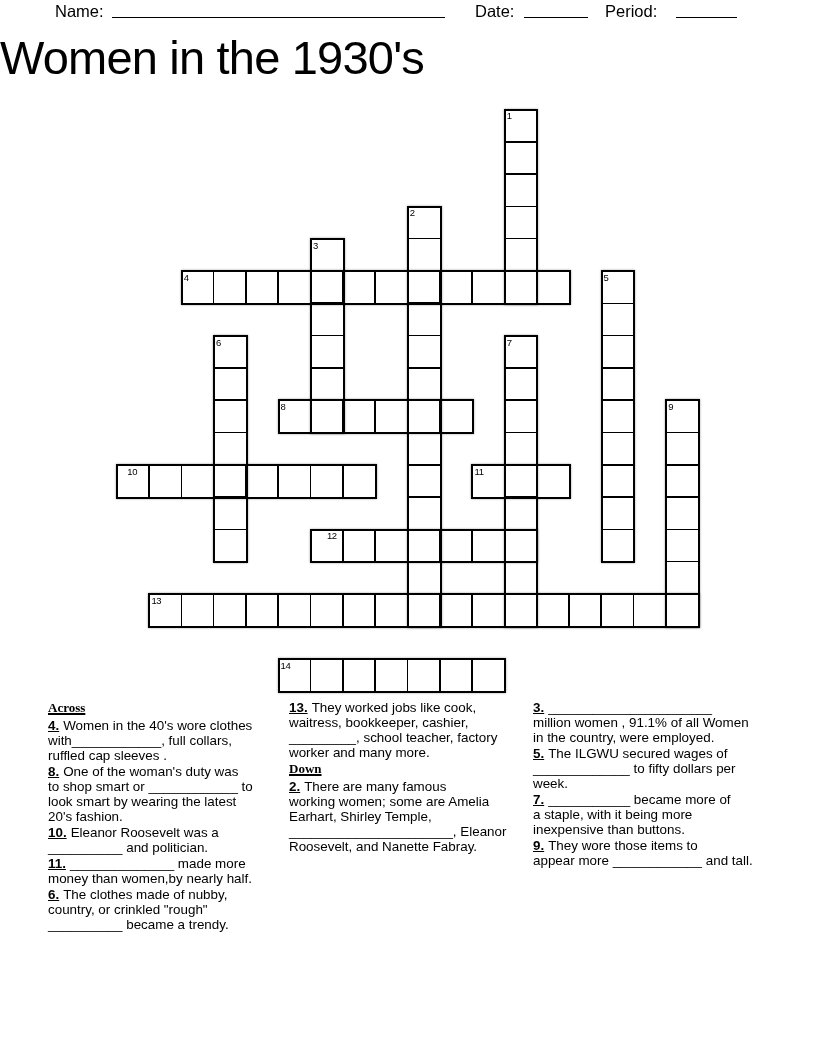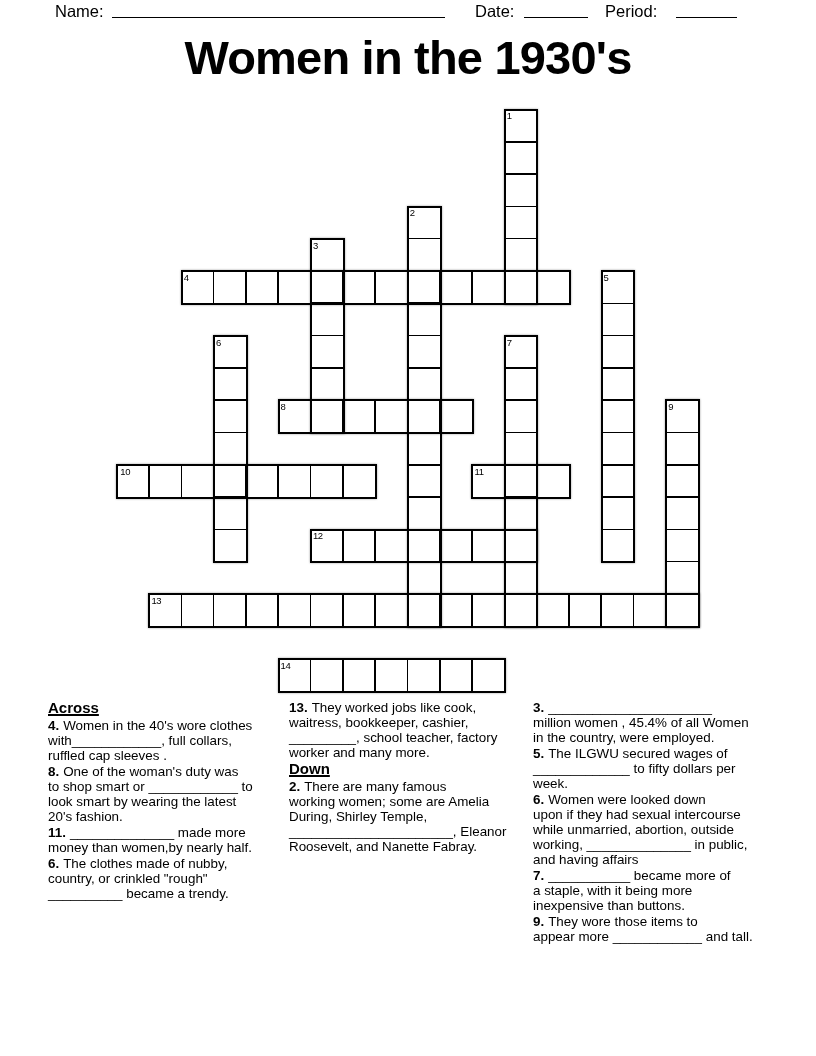--- a/index.html
+++ b/index.html
@@ -5,42 +5,42 @@
   html,body{margin:0;padding:0;}
   body{
     width:816px;height:1056px;position:relative;background:#fff;overflow:hidden;
     font-family:"Liberation Sans","DejaVu Sans",sans-serif;color:#000;
   }
   
   .hdr-label{position:absolute;top:1px;font-size:16.5px;line-height:20px;color:#000;}
   .hdr-line{position:absolute;top:0;height:17px;border-bottom:1.9px solid #000;}
   
   .title{
-    position:absolute;top:30px;left:0;width:100%;text-align:center;
-    font-size:47px;line-height:56px;font-weight:bold;letter-spacing:-0.8px;
+    position:absolute;top:30px;left:0;width:100%;text-align:left;
+    font-size:47px;line-height:56px;font-weight:normal;letter-spacing:-0.8px;
   }
   
   .grid{position:absolute;left:117.3px;top:110px;width:582px;height:582px;}
   .word{
     position:absolute;border:2.5px solid #000;box-sizing:border-box;
     background:transparent;box-shadow:0 0 2px rgba(0,0,0,0.38);
   }
   .sep{position:absolute;background:#000;}
   .sep-v{top:0;bottom:0;width:1.6px;}
   .sep-h{left:0;right:0;height:1.6px;}
   .cellnum{
     position:absolute;font-size:9.5px;line-height:10px;letter-spacing:-0.3px;
   }
   
   .clue-col{position:absolute;top:700px;font-size:13.4px;line-height:15px;white-space:pre;}
   .clue{margin:0 0 1px 0;white-space:pre;}
-  .clue b{margin-right:4px;}
+  .clue b{margin-right:4px;text-decoration:underline;}
   .clue-header{
-    margin:0 0 3px 0;font-size:15px;font-weight:bold;
-    text-decoration:underline;text-decoration-thickness:1.5px;
+    margin:0 0 3px 0;font-size:13px;font-weight:bold;
+    text-decoration:underline;text-decoration-thickness:1.5px;font-family:Liberation Serif, serif;
   }
 </style>
 </head>
 <body>
 
 <span class="hdr-label" style="left:55px">Name:</span>
 <span class="hdr-line" style="left:112px;width:333px"></span>
 <span class="hdr-label" style="left:475px">Date:</span>
 <span class="hdr-line" style="left:524px;width:64px"></span>
 <span class="hdr-label" style="left:605px">Period:</span>
@@ -73,35 +73,35 @@
     <div class="cellnum" style="left: 163.3px; top: 292.1px;">8</div>
     <div class="word" style="left: -1.25px; top: 354.05px; width: 260.9px; height: 34.8px;">
       <div class="sep sep-v" style="left: 30.25px;"></div>
       <div class="sep sep-v" style="left: 62.55px;"></div>
       <div class="sep sep-v" style="left: 94.85px;"></div>
       <div class="sep sep-v" style="left: 127.15px;"></div>
       <div class="sep sep-v" style="left: 159.45px;"></div>
       <div class="sep sep-v" style="left: 191.75px;"></div>
       <div class="sep sep-v" style="left: 224.05px;"></div>
     </div>
-    <div class="cellnum" style="left: 3px; top: 356.7px;">10</div>
+    <div class="cellnum" style="left: 10px; top: 356.7px;">10</div>
     <div class="word" style="left: 354.05px; top: 354.05px; width: 99.4px; height: 34.8px;">
       <div class="sep sep-v" style="left: 30.25px;"></div>
       <div class="sep sep-v" style="left: 62.55px;"></div>
     </div>
     <div class="cellnum" style="left: 357.1px; top: 356.7px;">11</div>
     <div class="word" style="left: 192.55px; top: 418.65px; width: 228.6px; height: 34.8px;">
       <div class="sep sep-v" style="left: 30.25px;"></div>
       <div class="sep sep-v" style="left: 62.55px;"></div>
       <div class="sep sep-v" style="left: 94.85px;"></div>
       <div class="sep sep-v" style="left: 127.15px;"></div>
       <div class="sep sep-v" style="left: 159.45px;"></div>
       <div class="sep sep-v" style="left: 191.75px;"></div>
     </div>
-    <div class="cellnum" style="left: 195.6px; top: 421.3px;">12</div>
+    <div class="cellnum" style="left: 195.6px; top: 421.3px; padding-left: 14px;">12</div>
     <div class="word" style="left: 31.05px; top: 483.25px; width: 551.6px; height: 34.8px;">
       <div class="sep sep-v" style="left: 30.25px;"></div>
       <div class="sep sep-v" style="left: 62.55px;"></div>
       <div class="sep sep-v" style="left: 94.85px;"></div>
       <div class="sep sep-v" style="left: 127.15px;"></div>
       <div class="sep sep-v" style="left: 159.45px;"></div>
       <div class="sep sep-v" style="left: 191.75px;"></div>
       <div class="sep sep-v" style="left: 224.05px;"></div>
       <div class="sep sep-v" style="left: 256.35px;"></div>
       <div class="sep sep-v" style="left: 288.65px;"></div>
@@ -194,36 +194,33 @@
       <div class="sep sep-h" style="top: 191.75px;"></div>
     </div>
     <div class="cellnum" style="left: 550.9px; top: 292.1px;">9</div>
   </div>
 
 <div class="clue-col" style="left:48px"><p class="clue-header">Across</p><p class="clue"><b>4.</b><span>Women in the 40's wore clothes
 with____________, full collars,
 ruffled cap sleeves .</span></p><p class="clue"><b>8.</b><span>One of the woman's duty was
 to shop smart or ____________ to
 look smart by wearing the latest
-20's fashion.</span></p><p class="clue"><b>11.</b><span>______________ made more
+20's fashion.</span></p><p class="clue"><b>10.</b><span>Eleanor Roosevelt was a
+__________ and politician.</span></p><p class="clue"><b>11.</b><span>______________ made more
 money than women,by nearly half.</span></p><p class="clue"><b>6.</b><span>The clothes made of nubby,
 country, or crinkled "rough"
 __________ became a trendy.</span></p></div>
 <div class="clue-col" style="left:289px"><p class="clue"><b>13.</b><span>They worked jobs like cook,
 waitress, bookkeeper, cashier,
 _________, school teacher, factory
 worker and many more.</span></p><p class="clue-header">Down</p><p class="clue"><b>2.</b><span>There are many famous
 working women; some are Amelia
-During, Shirley Temple,
+Earhart, Shirley Temple,
 ______________________, Eleanor
 Roosevelt, and Nanette Fabray.</span></p></div>
 <div class="clue-col" style="left:533px"><p class="clue"><b>3.</b><span>______________________
-million women , 45.4% of all Women
+million women , 91.1% of all Women
 in the country, were employed.</span></p><p class="clue"><b>5.</b><span>The ILGWU secured wages of
 _____________ to fifty dollars per
-week.</span></p><p class="clue"><b>6.</b><span>Women were looked down
-upon if they had sexual intercourse
-while unmarried, abortion, outside
-working, ______________ in public,
-and having affairs</span></p><p class="clue"><b>7.</b><span>___________ became more of
+week.</span></p><p class="clue"><b>7.</b><span>___________ became more of
 a staple, with it being more
 inexpensive than buttons.</span></p><p class="clue"><b>9.</b><span>They wore those items to
 appear more ____________ and tall.</span></p></div>
 
 </body></html>

